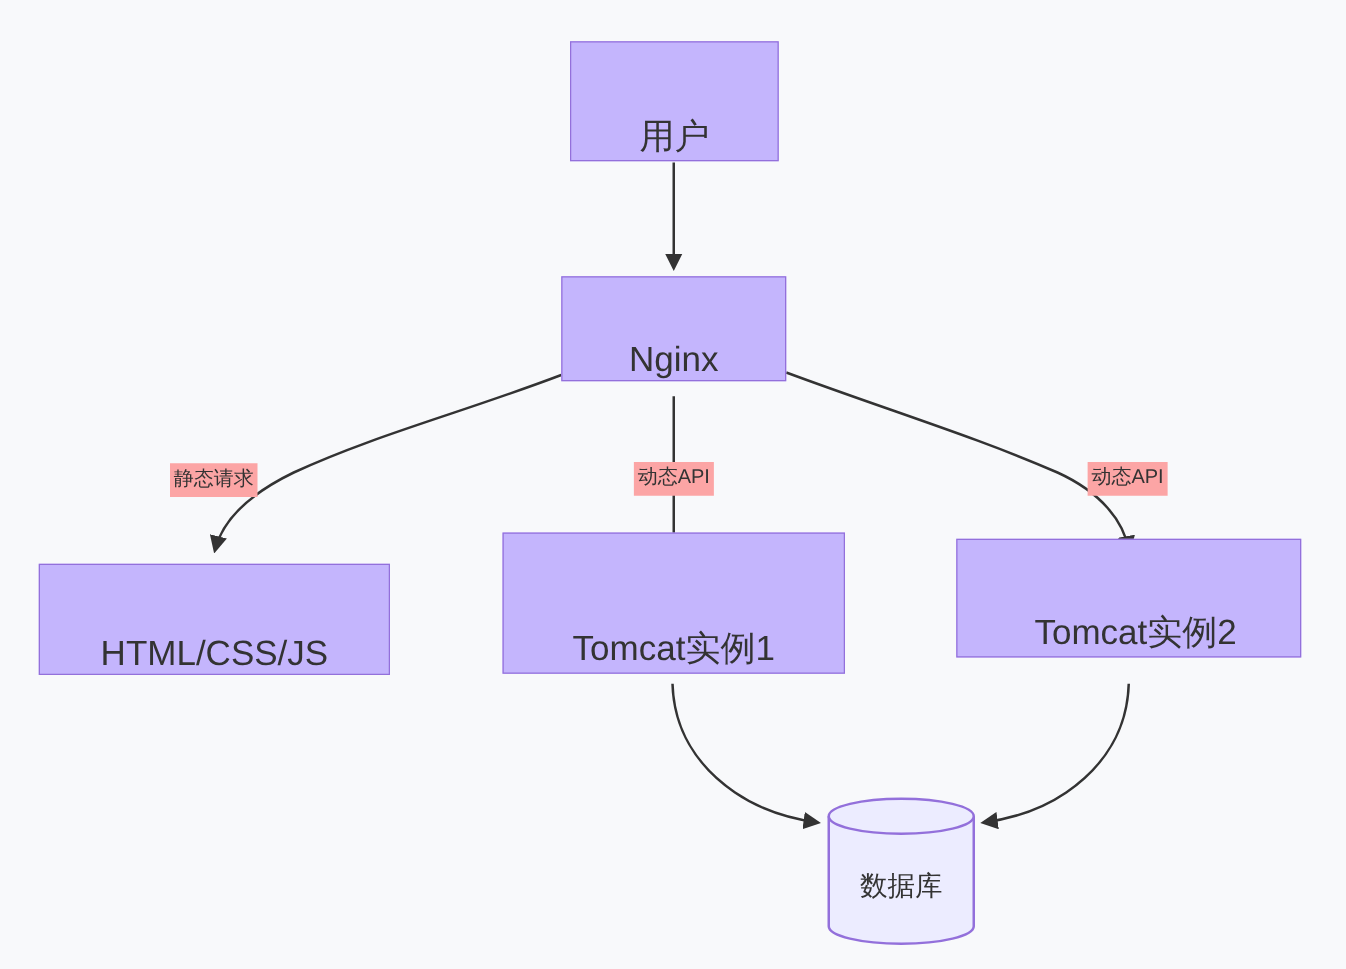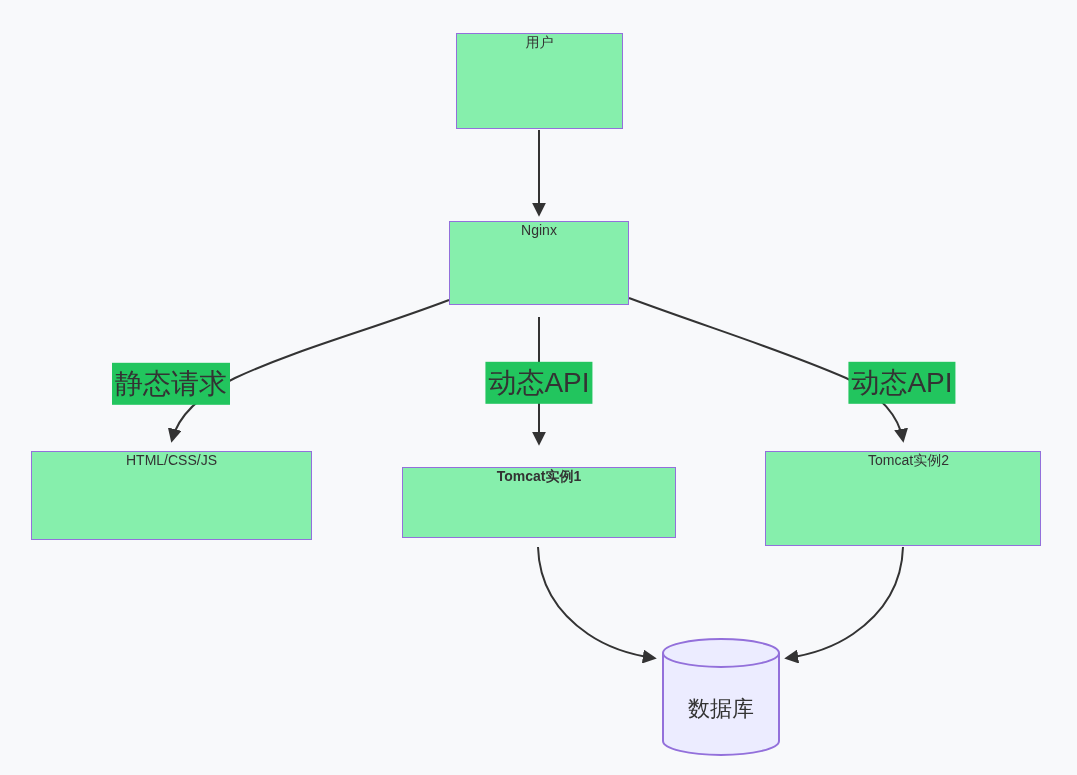--- a/index.html
+++ b/index.html
@@ -20,37 +20,37 @@
   }
   #edges-svg {
     position: absolute;
     left: 0;
     top: 0;
     z-index: 1;
   }
   .node {
     position: absolute;
     z-index: 2;
-    background: #86efac;
+    background: #c4b5fd;
     border: 1.5px solid #9370DB;
     display: flex;
-    align-items: flex-start;
+    align-items: flex-end;
     justify-content: center;
-    font-size: 14px;
+    font-size: 28px;
     color: #333333;
     box-sizing: border-box;
     text-align: center;
   }
   .edge-label {
     position: absolute;
     z-index: 3;
     transform: translate(-50%, -50%);
-    background: #22c55e;
+    background: #fca5a5;
     color: #333333;
-    font-size: 28px;
+    font-size: 16px;
     line-height: 1.3;
     padding: 3px 3px;
     white-space: nowrap;
   }
   .cylinder-label {
     position: absolute;
     z-index: 3;
     transform: translate(-50%, -50%);
     color: #333333;
     font-size: 22px;
@@ -93,25 +93,25 @@
   </div>
 
   <div class="node" style="left:449px; top:221px; width:180px; height:84px;">
     <span>Nginx</span>
   </div>
 
   <div class="node" style="left:31px; top:451px; width:281px; height:89px;">
     <span>HTML/CSS/JS</span>
   </div>
 
-  <div class="node" style="left:402px; top:467px; width:274px; height:71px;font-weight:bold;">
+  <div class="node" style="left:402px; top:426px; width:274px; height:113px;">
     <span>Tomcat实例1</span>
   </div>
 
-  <div class="node" style="left:765px; top:451px; width:276px; height:95px;padding-left:11px;">
+  <div class="node" style="left:765px; top:431px; width:276px; height:95px;padding-left:11px;">
     <span>Tomcat实例2</span>
   </div>
 
   <div class="cylinder-label" style="left:721px; top:709px;">数据库</div>
 
   <div class="edge-label" style="left:171px; top:384px;">静态请求</div>
 
   <div class="edge-label" style="left:539px; top:383px;">动态API</div>
 
   <div class="edge-label" style="left:902px; top:383px;">动态API</div>

